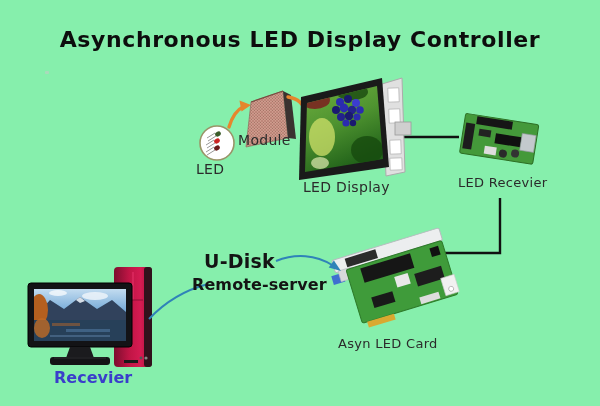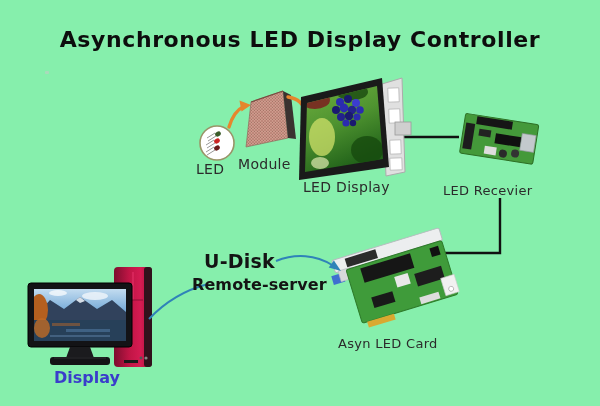--- a/index.html
+++ b/index.html
@@ -8,23 +8,23 @@
   #art{position:absolute;left:0;top:0;}
   .lbl{position:absolute;color:#222;white-space:nowrap;}
   #title{position:absolute;left:0;right:0;top:27px;text-align:center;
          font-size:22px;letter-spacing:.6px;color:#0d0d0d;font-weight:600;}
   .node-label{font-size:14px;color:#2b2b2b;letter-spacing:.3px;}
   .small-label{font-size:13px;color:#2b2b2b;letter-spacing:.3px;}
   #udisk-label{left:204px;top:250px;font-size:19px;font-weight:700;color:#141414;letter-spacing:.2px;text-align:center;}
   #remote-label{left:192px;top:275px;font-size:16px;font-weight:700;color:#141414;letter-spacing:.1px;text-align:right;}
   #computer-label{left:54px;top:368px;font-size:16px;font-weight:600;color:#3a3dcb;}
   #led-label{left:196px;top:161px;}
-  #module-label{left:238px;top:156px;}
+  #module-label{left:238px;top:132px;}
   #display-label{left:303px;top:179px;text-align:center;}
-  #receiver-label{left:443px;top:175px;margin-top:8px;}
+  #receiver-label{left:458px;top:175px;}
   #card-label{left:338px;top:336px;}
   #stray-mark{position:absolute;left:45px;top:71px;width:4px;height:3px;
               background:#c9c9c9;opacity:.55;border-radius:1px;}
 </style>
 </head>
 <body>
 
 <div id="stage">
 
   <svg id="art" width="600" height="406" viewBox="0 0 600 406">
@@ -207,18 +207,18 @@
   <div id="led-label" class="lbl node-label">LED</div>
 
   <div id="module-label" class="lbl node-label">Module</div>
 
   <div id="display-label" class="lbl node-label">LED Display</div>
 
   <div id="receiver-label" class="lbl small-label">LED Recevier</div>
 
   <div id="card-label" class="lbl small-label">Asyn LED Card</div>
 
-  <div id="computer-label" class="lbl">Display</div>
+  <div id="computer-label" class="lbl">Recevier</div>
 
   <div id="udisk-label" class="lbl">U-Disk</div>
 
   <div id="remote-label" class="lbl">Remote-server</div>
 </div>
 
 </body></html>

